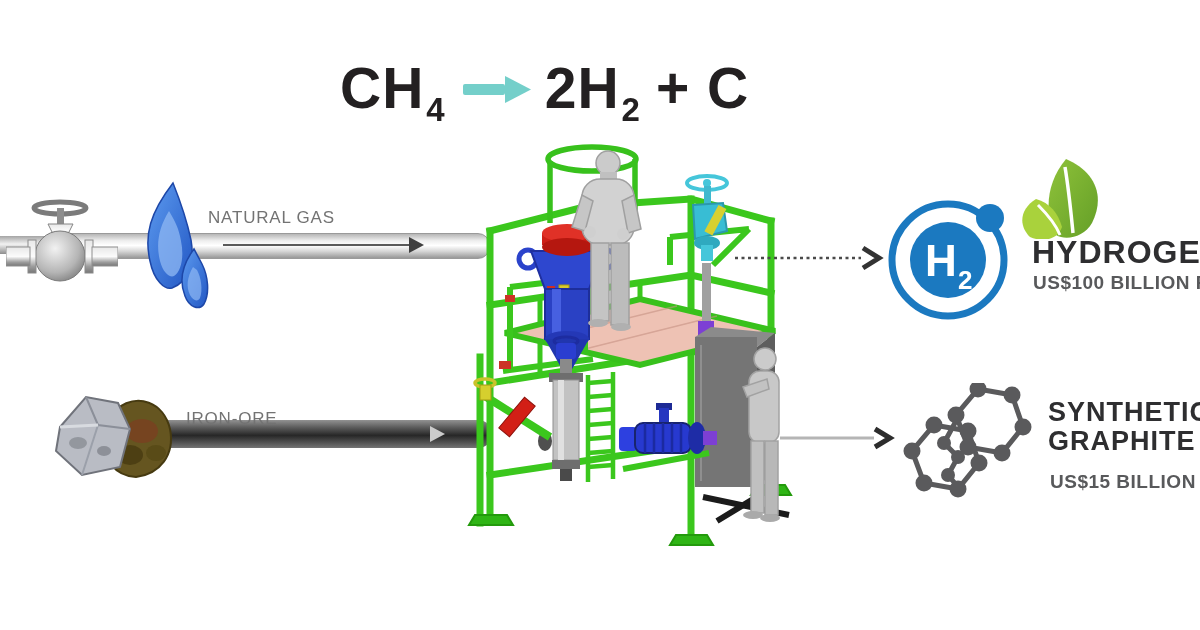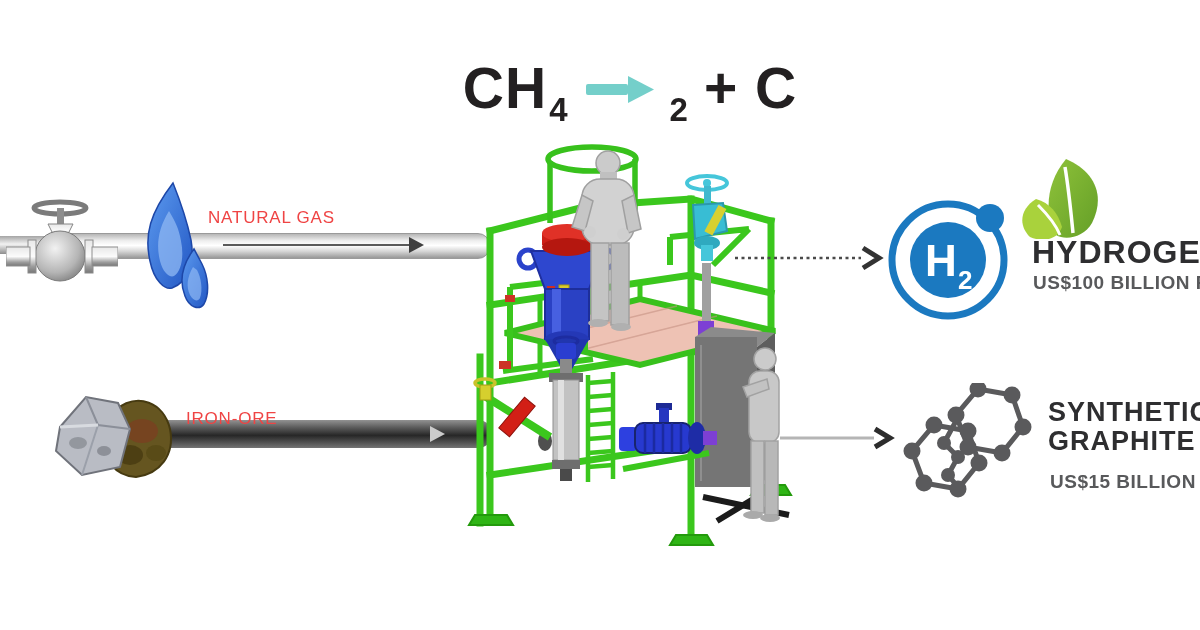--- a/index.html
+++ b/index.html
@@ -1,42 +1,42 @@
 <!DOCTYPE html>
 <html><head>
 <meta charset="utf-8">
 <style>
   html,body{margin:0;padding:0;background:#fff;}
   .canvas{position:relative;width:1200px;height:630px;background:#ffffff;overflow:hidden;
           font-family:"Liberation Sans",sans-serif;}
   .abs{position:absolute;}
 
   
-  .formula{left:340px;top:44px;width:580px;height:92px;display:flex;justify-content:center;
+  .formula{left:340px;top:44px;width:580px;height:92px;display:flex;
            align-items:flex-start;color:#232021;font-weight:bold;}
   .f-main{font-size:57px;line-height:88px;letter-spacing:1px;}
   .f-sub{font-size:33px;line-height:88px;transform:translateY(22px);margin:0 2px;}
   .f-arrow{margin:32px 14px 0 16px;}
   .f-plus{margin-left:14px;}
 
   
   .pipe-ng{left:52px;top:233px;width:436px;height:24px;border-radius:12px;
            background:linear-gradient(180deg,#b6b6b6 0%,#eeeeee 28%,#ffffff 48%,#d6d6d6 72%,#989898 100%);
            border:1px solid #9a9a9a;}
   .pipe-ng-stub{left:0;top:236px;width:70px;height:18px;
            background:linear-gradient(180deg,#a5a5a5,#f2f2f2 45%,#8d8d8d);}
   .pipe-line{left:170px;top:10px;width:186px;height:2px;background:#5a5a5a;position:absolute;}
   .pipe-head{position:absolute;left:356px;top:3px;width:0;height:0;
            border-left:15px solid #3f3f3f;border-top:8px solid transparent;border-bottom:8px solid transparent;}
   .pipe-ore{left:140px;top:420px;width:352px;height:28px;border-radius:14px;
            background:linear-gradient(180deg,#929292 0%,#595959 28%,#272727 55%,#515151 80%,#747474 100%);}
   .pipe-head-lt{position:absolute;left:290px;top:6px;width:0;height:0;
            border-left:15px solid #cccccc;border-top:8px solid transparent;border-bottom:8px solid transparent;}
 
-  .input-label{color:#ef4444;font-size:17px;letter-spacing:.8px;}
+  .input-label{color:#737373;font-size:17px;letter-spacing:.8px;}
   .lbl-ng{left:208px;top:208px;}
   .lbl-ore{left:186px;top:409px;}
 
   
   .arrow-svg{overflow:visible;}
 
   
   .out-title{color:#2e2e30;font-weight:bold;white-space:nowrap;}
   .hy-title{left:1032px;top:234px;font-size:32px;letter-spacing:1px;}
   .hy-sub{left:1033px;top:272px;font-size:19px;font-weight:bold;color:#58595b;
@@ -50,20 +50,21 @@
 
 <div class="canvas">
 
   <div class="abs formula">
     <span class="f-main">CH</span>
     <span class="f-sub">4</span>
     <svg class="f-arrow" width="68" height="28" viewBox="0 0 68 28">
       <rect x="0" y="8" width="42" height="11" rx="2" fill="#74cfca"></rect>
       <polygon points="42,0 68,13.5 42,27" fill="#74cfca"></polygon>
     </svg>
+    <span class="f-main">2H</span>
     <span class="f-sub">2</span>
     <span class="f-main f-plus">+ C</span>
   </div>
 
   <div class="abs pipe-ng-stub"></div>
   <div class="abs pipe-ng">
     <div class="pipe-line"></div>
     <div class="pipe-head"></div>
   </div>
 

